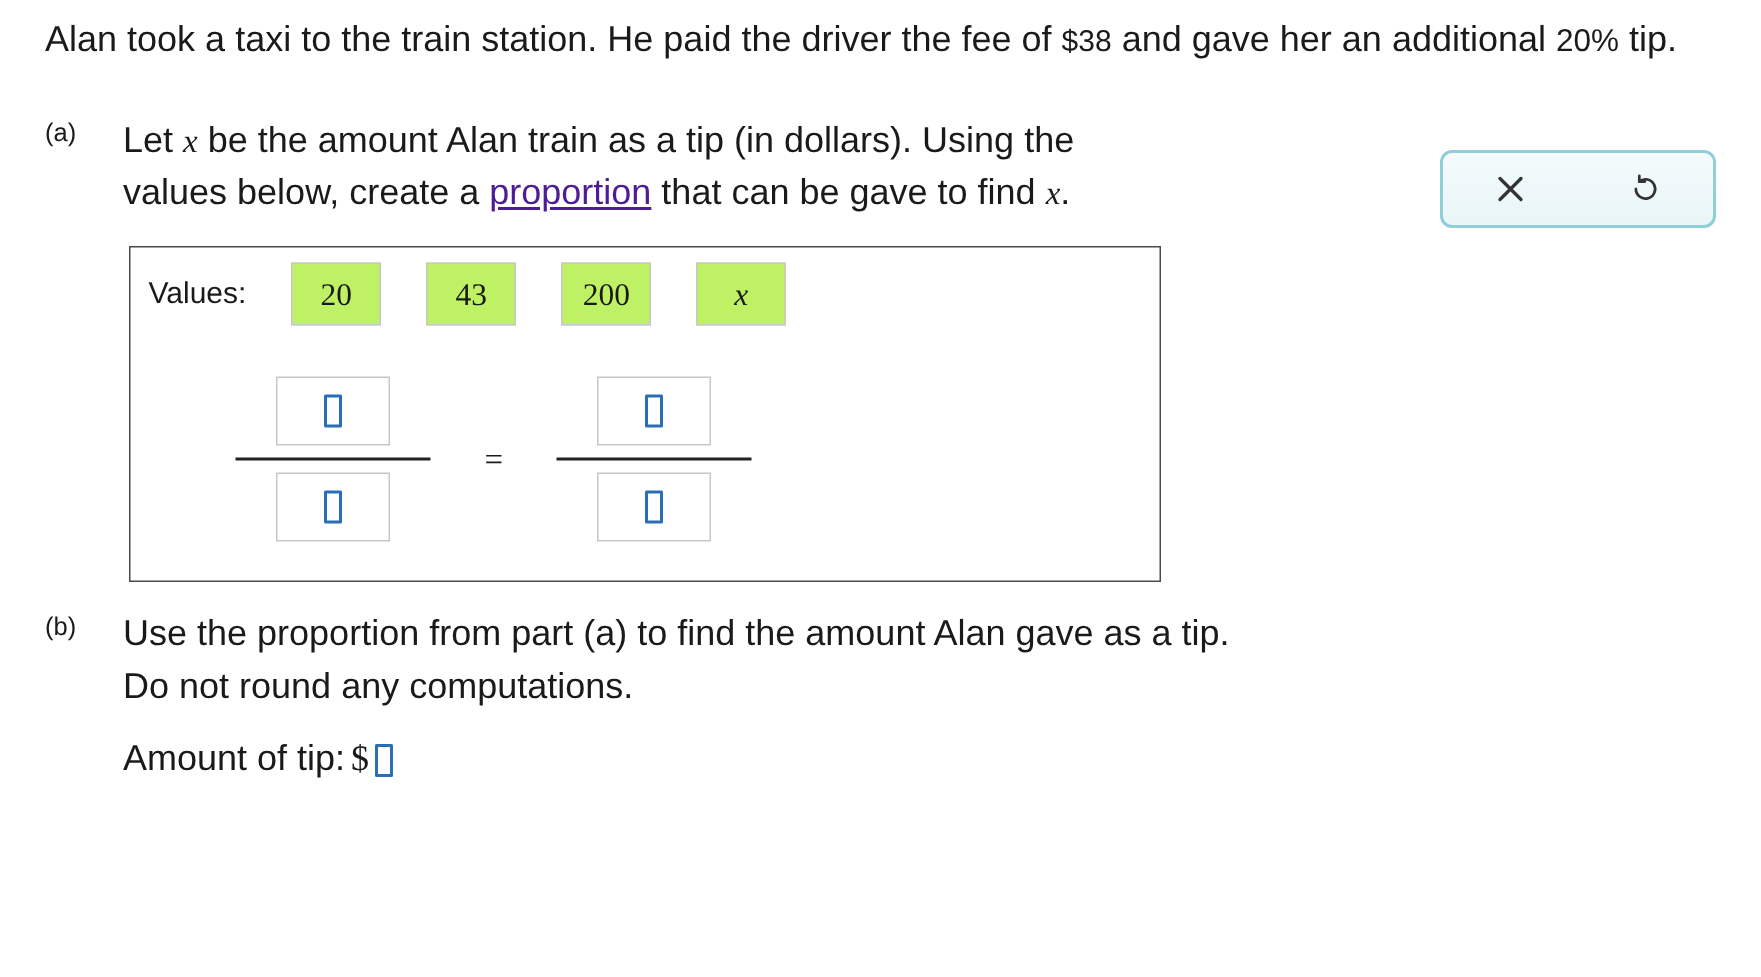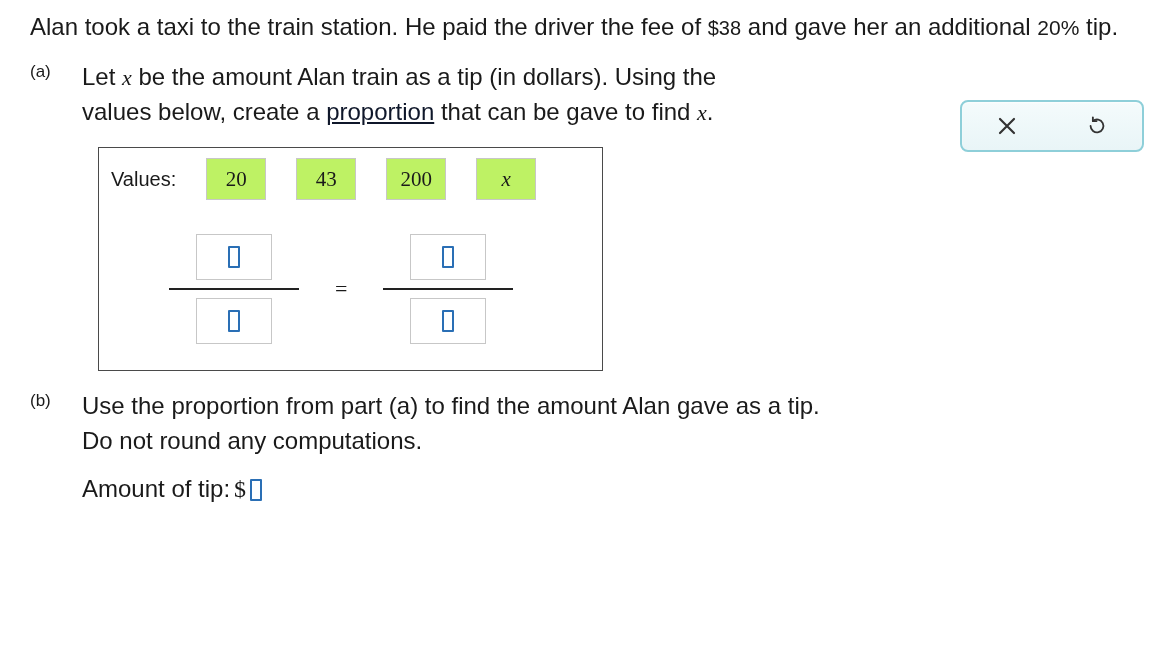--- a/index.html
+++ b/index.html
@@ -12,21 +12,21 @@
     width: 1174px;
     height: 651px;
     overflow: hidden;
   }
   .page {
     padding: 10px 30px 20px 30px;
   }
   .intro {
     font-size: 24px;
     line-height: 1.45;
-    margin-bottom: 15px;
+    margin-bottom: 32px;
   }
   .intro .dollar { font-size: 20px; }
   .intro .pct { font-size: 21px; }
   .part {
     display: flex;
     align-items: flex-start;
     margin-bottom: 18px;
   }
   .part-label {
     font-size: 17px;
@@ -34,21 +34,21 @@
     padding-top: 2px;
     min-width: 40px;
   }
   .part-content {
     flex: 1;
     font-size: 24px;
     line-height: 1.45;
   }
   .ital { font-style: italic; font-family: 'Times New Roman', serif; font-size: 22px; }
   .link {
-    color: #0f172a;
+    color: #4c1d95;
     text-decoration: underline;
     cursor: pointer;
   }
   .toolbox {
     position: absolute;
     top: 100px;
     right: 30px;
     width: 184px;
     height: 52px;
     border: 2px solid #8ecfd9;
@@ -63,24 +63,24 @@
     font-size: 22px;
     color: #3a3a3a;
     cursor: pointer;
     width: 40px;
     text-align: center;
     line-height: 1;
   }
   .tool-btn svg { display:block; margin:auto; }
   .values-panel {
     border: 1.5px solid #4a4a4a;
-    width: 505px;
+    width: 688px;
     padding: 10px 12px 26px 12px;
     margin-top: 18px;
-    margin-left: 16px;
+    margin-left: 4px;
   }
   .values-row {
     display: flex;
     align-items: center;
     gap: 30px;
     font-size: 20px;
   }
   .values-label { font-size: 20px; }
   .value-chip {
     border: 1.5px solid #c7c7c7;

